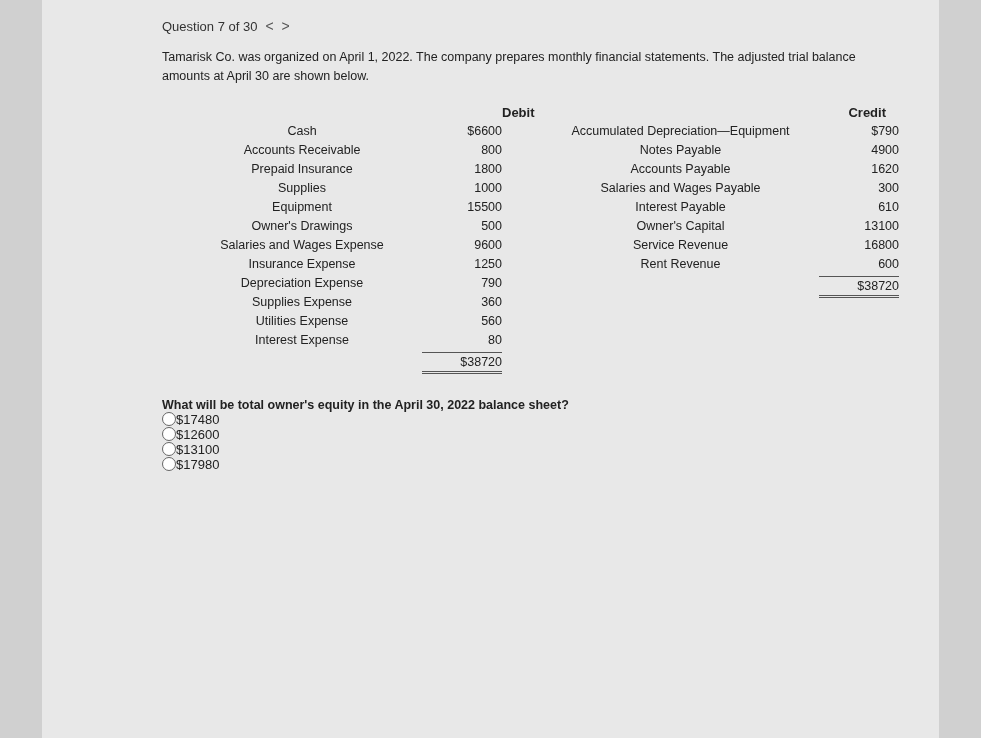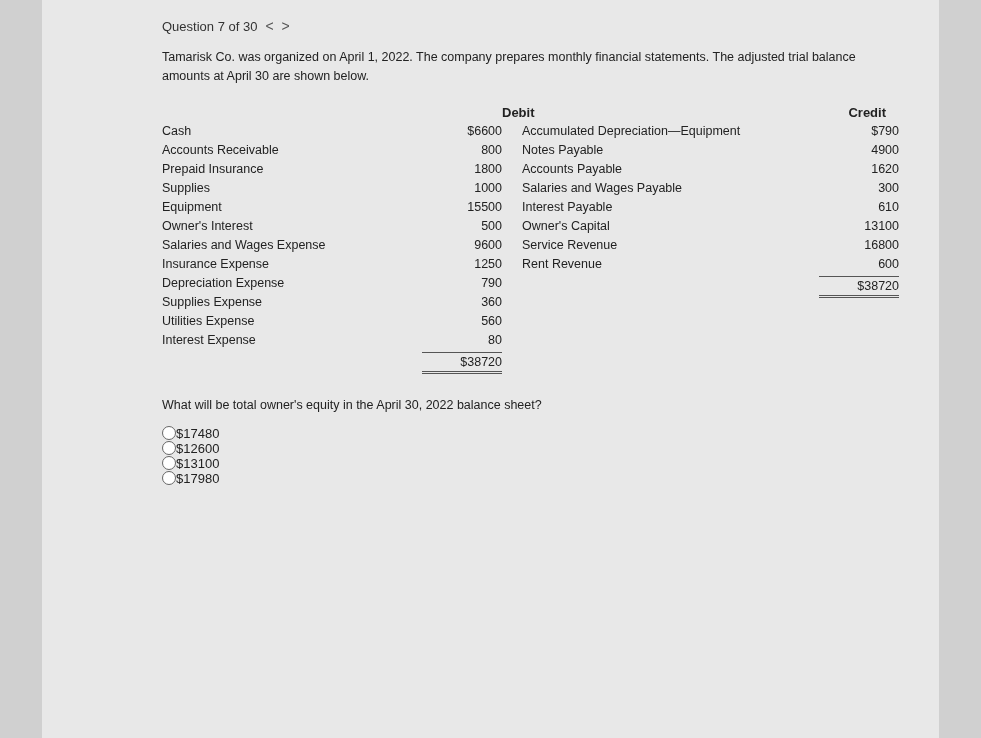--- a/index.html
+++ b/index.html
@@ -52,20 +52,21 @@
     }
     .entry-row {
       display: flex;
       justify-content: space-between;
       align-items: baseline;
       margin-bottom: 5px;
     }
     .entry-name {
       font-size: 12.5px;
       flex: 1;
+      text-align: center;
     }
     .entry-amount {
       font-size: 12.5px;
       text-align: right;
       min-width: 60px;
     }
     .total-line-row {
       display: flex;
       justify-content: flex-end;
       margin-top: 2px;
@@ -73,22 +74,21 @@
     .total-val {
       border-top: 1px solid #555;
       border-bottom: 3px double #555;
       padding: 2px 0;
       font-size: 12.5px;
       min-width: 80px;
       text-align: right;
     }
     .question-prompt {
       font-size: 12.5px;
-      font-weight: normal;
-      margin-bottom: 14px;
+      font-weight: bold;
       max-width: 520px;
     }
     .choices {
       display: flex;
       flex-direction: column;
       gap: 8px;
     }
     .choice-item {
       display: flex;
       align-items: center;
@@ -151,21 +151,21 @@
     </div>
           <div class="entry-row">
       <span class="entry-name">Supplies</span>
       <span class="entry-amount">1000</span>
     </div>
           <div class="entry-row">
       <span class="entry-name">Equipment</span>
       <span class="entry-amount">15500</span>
     </div>
           <div class="entry-row">
-      <span class="entry-name">Owner's Interest</span>
+      <span class="entry-name">Owner's Drawings</span>
       <span class="entry-amount">500</span>
     </div>
           <div class="entry-row">
       <span class="entry-name">Salaries and Wages Expense</span>
       <span class="entry-amount">9600</span>
     </div>
           <div class="entry-row">
       <span class="entry-name">Insurance Expense</span>
       <span class="entry-amount">1250</span>
     </div>

